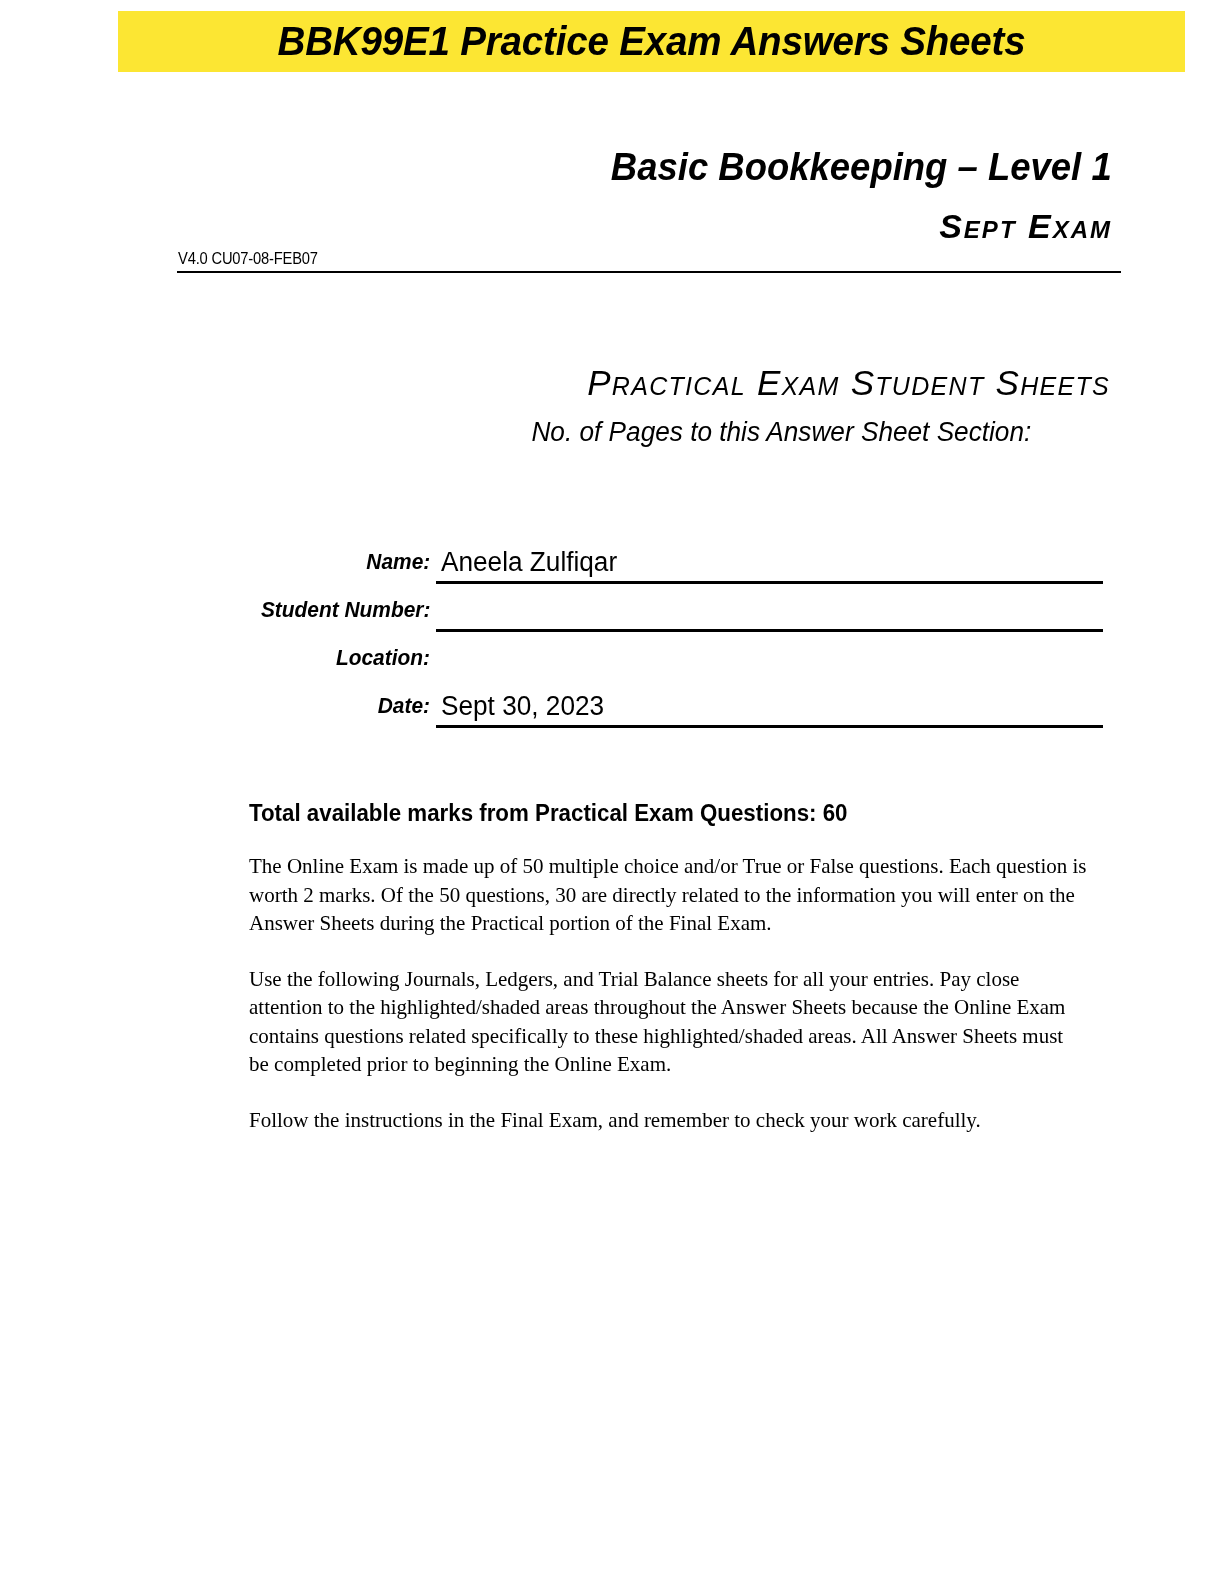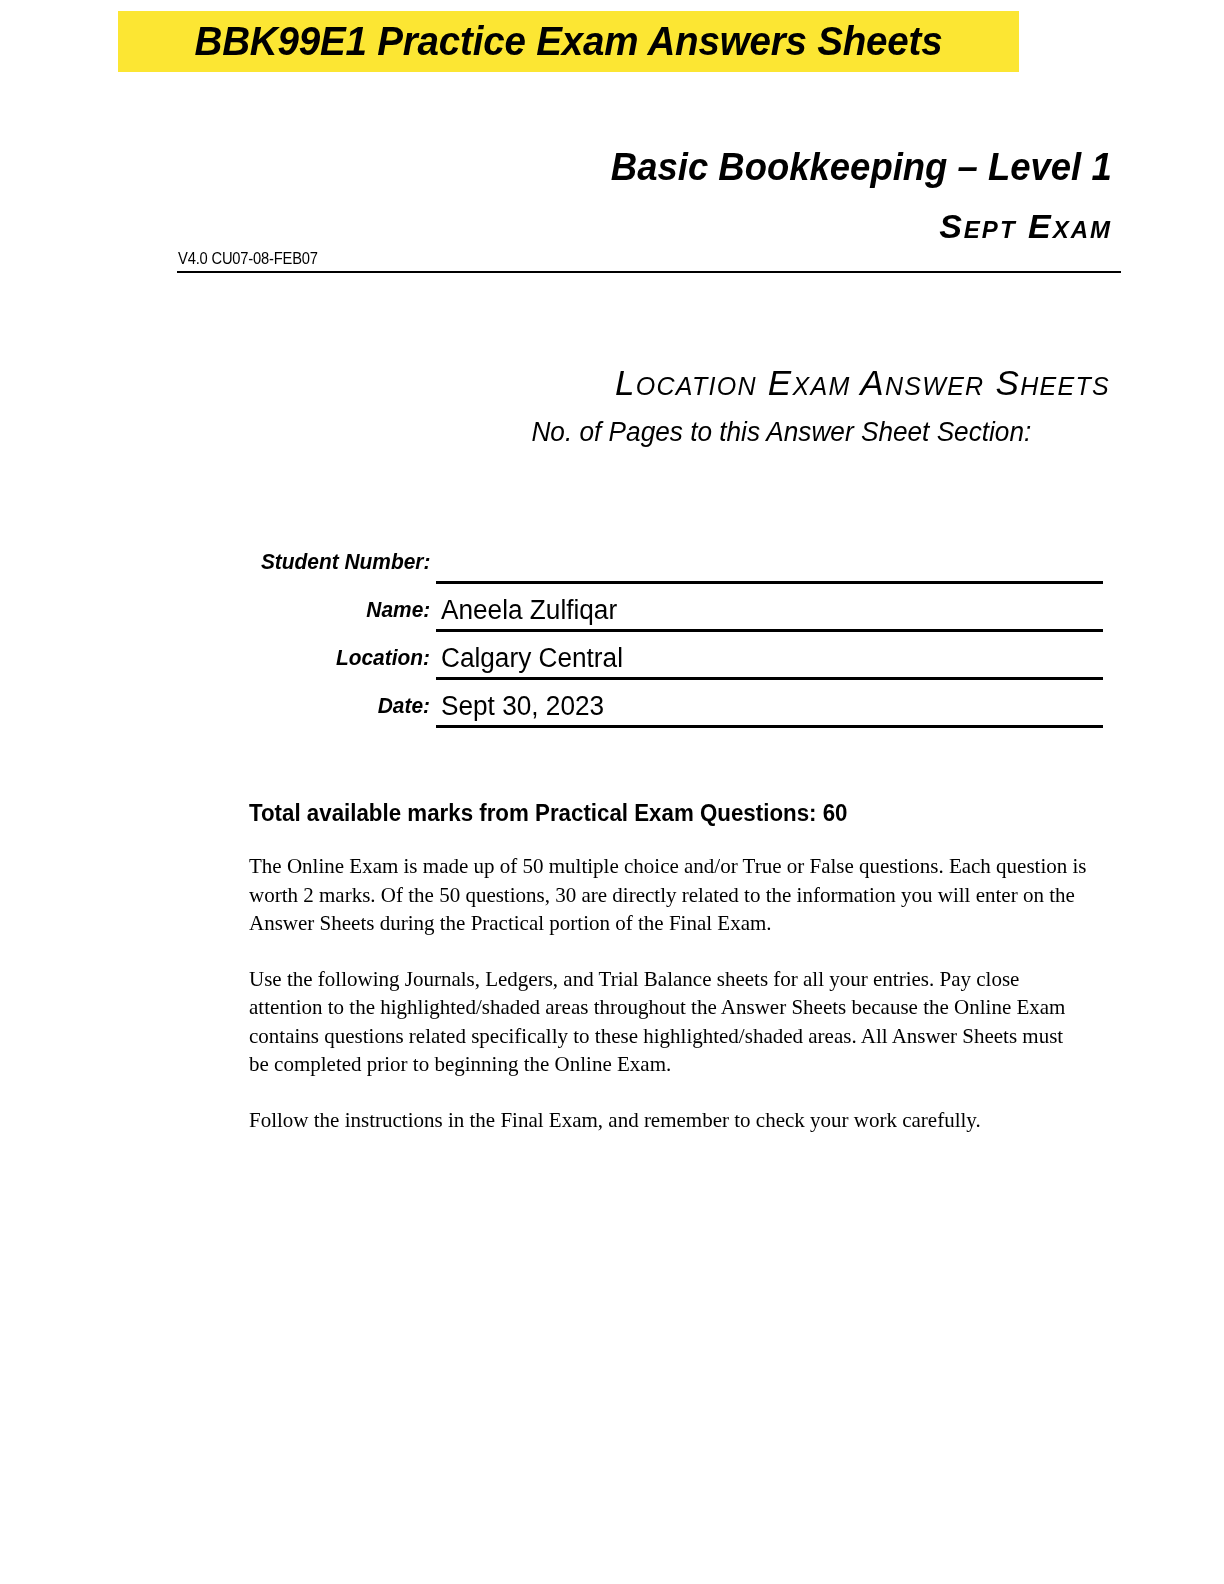--- a/index.html
+++ b/index.html
@@ -19,21 +19,21 @@
   .page {
     position: absolute;
     inset: 0;
   }
 
   
   .banner-wrap {
     position: absolute;
     left: 118px;
     top: 11px;
-    width: 901px;
+    width: 1067px;
     height: 61px;
   }
   .banner-hl {
     position: absolute;
     inset: 0;
     background: #FCE633;
   }
   .banner-text {
     position: absolute;
     left: 0;
@@ -200,44 +200,41 @@
   <div class="banner-wrap">
     <div class="banner-hl"></div>
     <div class="banner-text">BBK99E1 Practice Exam Answers Sheets</div>
   </div>
 
   <div class="course-title">Basic Bookkeeping – Level 1</div>
   <div class="exam-kind">Sept Exam</div>
   <div class="version">V4.0 CU07-08-FEB07</div>
   <div class="header-rule"></div>
 
-  <div class="sheet-heading">Location Exam Answer Sheets</div>
+  <div class="sheet-heading">Practical Exam Student Sheets</div>
   <div class="sheet-subheading">No. of Pages to this Answer Sheet Section:</div>
 
   <div class="form-block">
+
+    <div class="form-row">
+      <div class="form-label">Name:</div>
+      <div class="form-value-wrap">
+        <div class="form-value">Aneela Zulfiqar</div>
+      </div>
+    </div>
 
     <div class="form-row">
       <div class="form-label">Student Number:</div>
       <div class="form-value-wrap">
         <div class="form-value"></div>
       </div>
     </div>
 
     <div class="form-row">
-      <div class="form-label">Name:</div>
-      <div class="form-value-wrap">
-        <div class="form-value">Aneela Zulfiqar</div>
-      </div>
-    </div>
-
-    <div class="form-row">
       <div class="form-label">Location:</div>
-      <div class="form-value-wrap">
-        <div class="form-value">Calgary Central</div>
-      </div>
     </div>
 
     <div class="form-row">
       <div class="form-label">Date:</div>
       <div class="form-value-wrap">
         <div class="form-value">Sept 30, 2023</div>
       </div>
     </div>
 
   </div>

